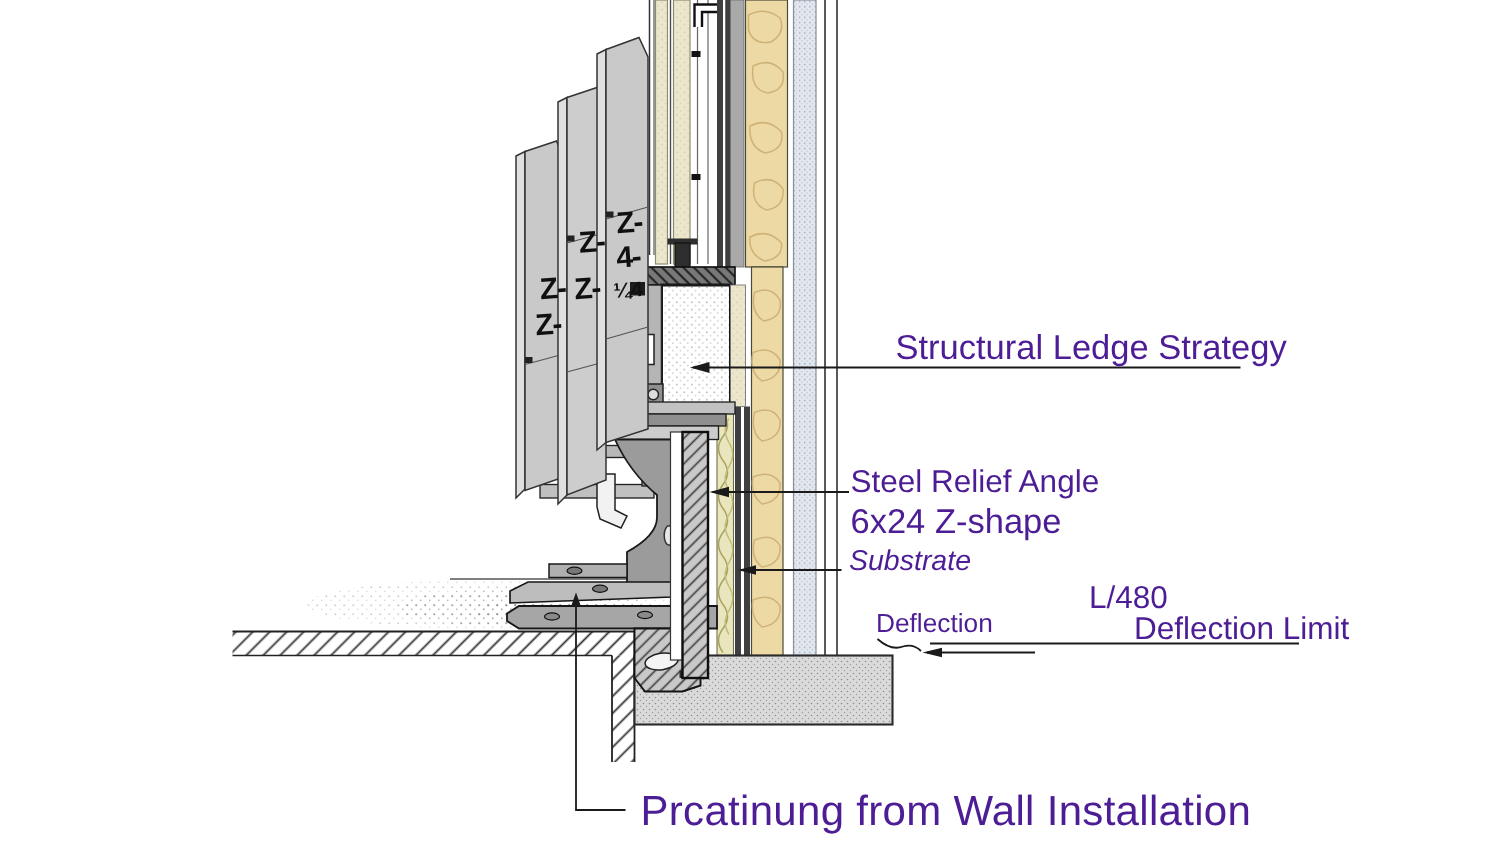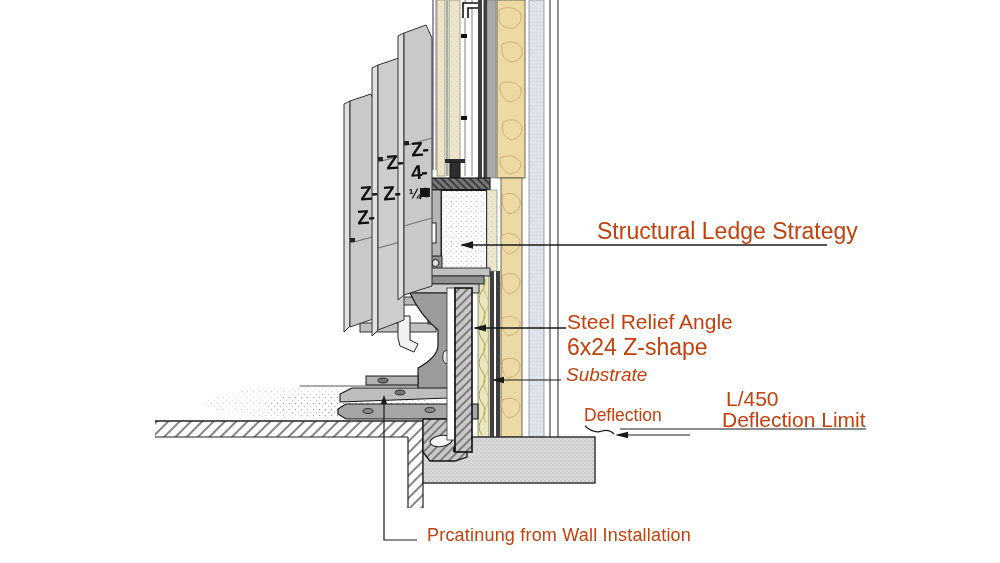--- a/index.html
+++ b/index.html
@@ -1,27 +1,27 @@
 <!DOCTYPE html>
 <html><head>
 <meta charset="utf-8">
 <style>
   html,body{margin:0;padding:0;background:#fff;}
   #stage{position:relative;width:1000px;height:563px;background:#ffffff;overflow:hidden;
          font-family:"Liberation Sans",sans-serif;color:#191919;}
   #drawing{position:absolute;left:0;top:0;}
-  .lbl{position:absolute;white-space:nowrap;color:#c2410c;line-height:1.05;}
+  .lbl{position:absolute;white-space:nowrap;color:#4c1d95;line-height:1.05;}
   .lbl-structural{left:597px;top:219px;font-size:23px;}
   .lbl-steel1{left:567px;top:311px;font-size:21px;text-align:right;}
   .lbl-steel2{left:567px;top:335px;font-size:23px;}
   .lbl-substrate{left:566px;top:365px;font-size:19px;font-style:italic;}
   .lbl-waterproof{left:584px;top:406px;font-size:17.5px;}
   .lbl-defl1{left:726px;top:388px;font-size:21px;}
-  .lbl-defl2{left:722px;top:409px;font-size:21px;}
-  .lbl-bottom{left:427px;top:526px;font-size:18px;letter-spacing:.2px;}
+  .lbl-defl2{left:756px;top:409px;font-size:21px;}
+  .lbl-bottom{left:427px;top:526px;font-size:28px;letter-spacing:.2px;}
   .zmark{position:absolute;font-weight:700;color:#101010;transform:rotate(-4deg);
          font-size:20px;letter-spacing:-1px;}
   .zm0{left:360px;top:182px;}
   .zm1{left:357px;top:206px;}
   .zm2{left:386px;top:151px;}
   .zm3{left:383px;top:182px;}
   .zm4{left:411px;top:138px;}
   .zm5{left:411px;top:161px;}
   .zm6{left:409px;top:185px;font-size:14px;letter-spacing:0;}
 </style>
@@ -231,21 +231,21 @@
       <polyline points="384,399 384,540 417,540" fill="none" stroke-width="1.2"></polyline>
       <polygon points="384,395 380.8,404 387.2,404" stroke="none"></polygon>
     </g>
   </svg>
 
   <div class="lbl lbl-structural">Structural Ledge Strategy</div>
   <div class="lbl lbl-steel1">Steel Relief Angle</div>
   <div class="lbl lbl-steel2">6x24 Z-shape</div>
   <div class="lbl lbl-substrate">Substrate</div>
   <div class="lbl lbl-waterproof">Deflection</div>
-  <div class="lbl lbl-defl1">L/450</div>
+  <div class="lbl lbl-defl1">L/480</div>
   <div class="lbl lbl-defl2">Deflection Limit</div>
   <div class="lbl lbl-bottom">Prcatinung from Wall Installation</div>
 
   <div class="zmark zm0">Z-</div>
   <div class="zmark zm1">Z-</div>
   <div class="zmark zm2">Z-</div>
   <div class="zmark zm3">Z-</div>
   <div class="zmark zm4">Z-</div>
   <div class="zmark zm5">4-</div>
   <div class="zmark zm6">¼4</div>

